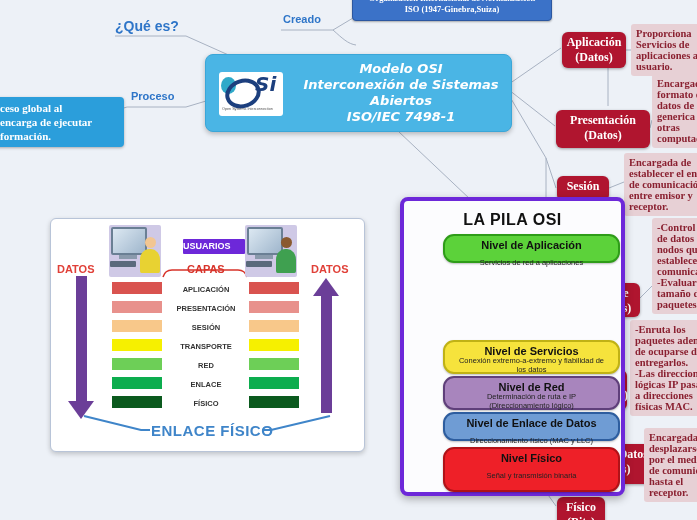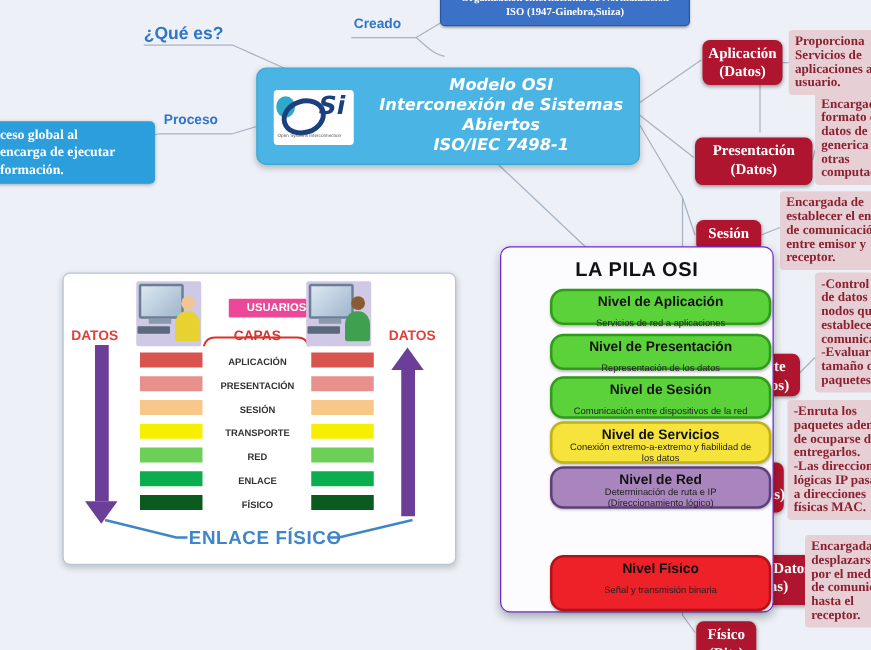--- a/index.html
+++ b/index.html
@@ -36,39 +36,39 @@
            padding:4px 8px;box-shadow:0 1px 3px rgba(0,0,0,.3);}
   
   .rnode{position:absolute;z-index:2;background:#b0152f;border-radius:6px;color:#fff;text-align:center;
          font-family:"Liberation Serif",serif;font-weight:bold;font-size:12px;line-height:15px;
          padding:3px 2px;box-shadow:0 1px 3px rgba(0,0,0,.35);box-sizing:border-box;}
   
   .pblock{position:absolute;z-index:2;background:#e7d0d5;border-radius:3px;color:#8a2030;
           font-family:"Liberation Serif",serif;font-weight:600;font-size:10.5px;line-height:11px;
           padding:4px 5px;white-space:nowrap;}
   
-  .pila{position:absolute;z-index:3;background:#fcfcfe;border:1px solid #6d28d9;border-radius:8px;
+  .pila{position:absolute;z-index:3;background:#fcfcfe;border:4px solid #6d28d9;border-radius:8px;
         box-shadow:0 3px 8px rgba(0,0,0,.3);}
   .pila-title{position:absolute;left:0;top:10px;width:100%;text-align:center;font-weight:800;
         font-size:16px;color:#111;letter-spacing:.5px;}
   .lvl{position:absolute;left:20px;width:177px;border-radius:11px;text-align:center;
        box-sizing:border-box;padding-top:3px;box-shadow:0 1px 2px rgba(0,0,0,.25);margin-left:19px;}
   .lvl .lt{font-weight:bold;font-size:11px;line-height:12px;color:#111;}
   .lvl .ls{font-size:7.5px;line-height:8.5px;color:#222;display:inline-block;max-width:148px;}
   .lv-green{background:#5cd23a;border:2px solid #2e9c18;}
   .lv-yellow{background:#f6e33c;border:2px solid #c0b215;}
   .lv-purple{background:#a885bd;border:2px solid #5f3f7a;}
   .lv-blue{background:#6f9cd4;border:2px solid #2d5d9f;}
   .lv-red{background:#ee2028;border:2px solid #b01218;}
   
   .figure{position:absolute;z-index:2;background:#fff;border:1px solid #b8c4d8;border-radius:6px;
           box-shadow:0 2px 5px rgba(0,0,0,.2);}
   .fig-red{position:absolute;color:#e04038;font-weight:bold;font-size:11px;}
-  .usuarios{position:absolute;background:#ec4899;color:#fff;font-weight:bold;font-size:9px;
-            text-align:right;line-height:15px;border-radius:1px;}
+  .usuarios{position:absolute;background:#6d28d9;color:#fff;font-weight:bold;font-size:9px;
+            text-align:left;line-height:15px;border-radius:1px;}
   .bars-col{position:absolute;width:50px;}
   .bars-col div{position:absolute;width:50px;height:12px;}
   .bars-col div:nth-child(1){background:#d9534f;}
   .bars-col div:nth-child(2){background:#e8918c;}
   .bars-col div:nth-child(3){background:#f8c88a;}
   .bars-col div:nth-child(4){background:#f6f000;}
   .bars-col div:nth-child(5){background:#6dcf57;}
   .bars-col div:nth-child(6){background:#0cad4e;}
   .bars-col div:nth-child(7){background:#0b5a1e;}
   .layer-label{position:absolute;width:100px;text-align:center;font-size:7.5px;font-weight:bold;color:#333;}
@@ -221,31 +221,28 @@
       <div>de comunicación</div>
     <div>hasta el</div>
       <div>receptor.</div>
   </div>
 
   <div class="pila" style="left:400px;top:197px;width:217px;height:291px;">
     <div class="pila-title">LA PILA OSI</div>
     <div class="lvl lv-green" style="top:33px;height:29px;">
       <div class="lt">Nivel de Aplicación</div><span class="ls">Servicios de red a aplicaciones</span>
     </div>
-    <div class="lvl lv-green" style="top:69px;height:29px;">
-      <div class="lt">Nivel de Presentación</div><span class="ls">Representación de los datos</span>
-    </div>
-    <div class="lvl lv-green" style="top:103px;height:34px;">
-      <div class="lt">Nivel de Sesión</div><span class="ls">Comunicación entre dispositivos de la red</span>
-    </div>
     <div class="lvl lv-yellow" style="top:139px;height:34px;">
       <div class="lt">Nivel de Servicios</div><span class="ls">Conexión extremo-a-extremo y fiabilidad de los datos</span>
     </div>
     <div class="lvl lv-purple" style="top:175px;height:34px;">
       <div class="lt">Nivel de Red</div><span class="ls">Determinación de ruta e IP (Direccionamiento lógico)</span>
+    </div>
+    <div class="lvl lv-blue" style="top:211px;height:29px;">
+      <div class="lt">Nivel de Enlace de Datos</div><span class="ls">Direccionamiento físico (MAC y LLC)</span>
     </div>
     <div class="lvl lv-red" style="top:246px;height:45px;">
       <div class="lt">Nivel Físico</div><span class="ls">Señal y transmisión binaria</span>
     </div>
   </div>
 
   <div class="figure" style="left:50px;top:218px;width:313px;height:232px;">
     <svg width="313" height="232" style="position:absolute;left:0;top:0;">
       <path d="M112,58 Q114,51 121,51 L187,51 Q194,51 196,58" stroke="#d8332a" stroke-width="1.5" fill="none"></path>
       <polyline points="33,197 90,211 99,211" stroke="#3f85c9" stroke-width="2" fill="none"></polyline>

